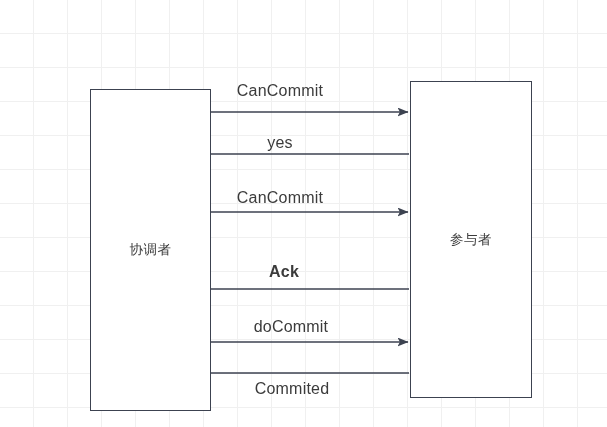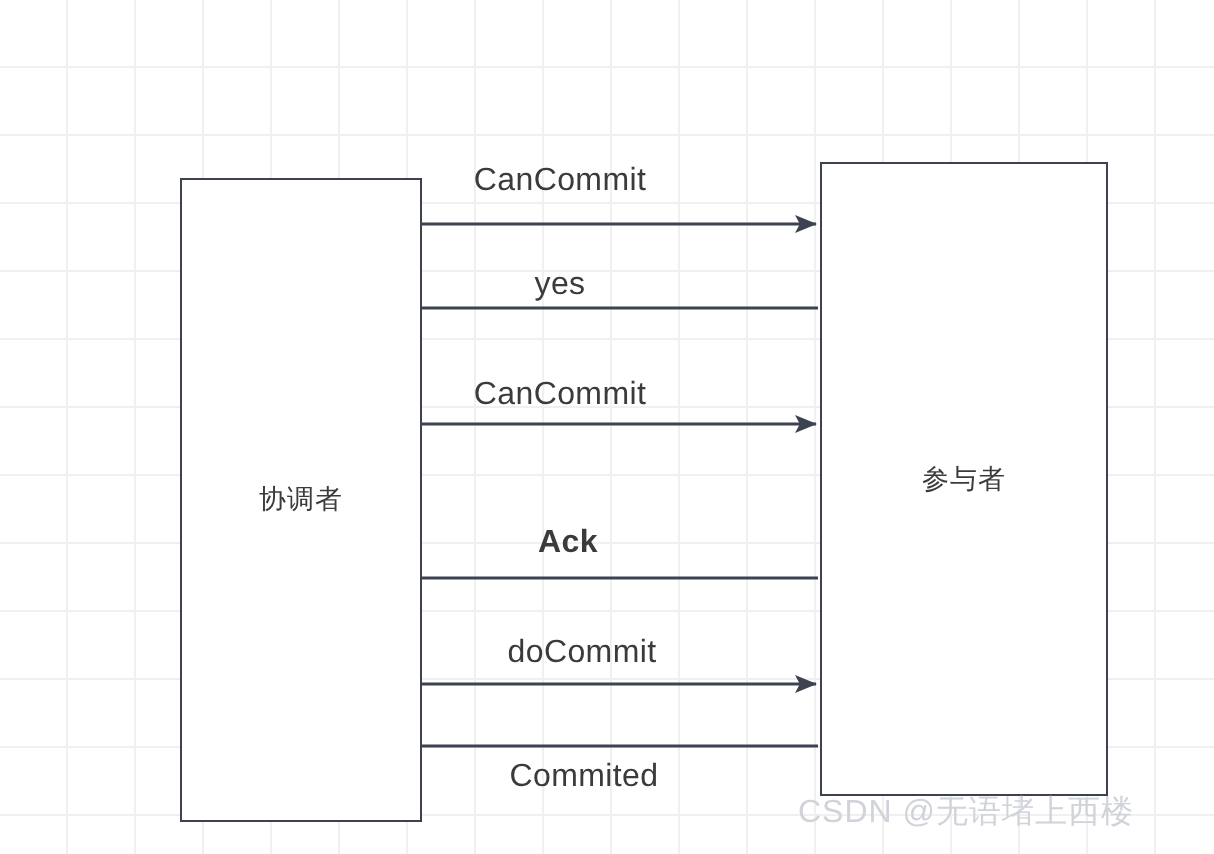--- a/index.html
+++ b/index.html
@@ -38,21 +38,21 @@
   #box-coordinator {
     left: 66px;
     top: 89px;
     width: 121px;
     height: 322px;
     margin-left: 24px;
   }
   #box-participant {
     left: 410px;
     top: 81px;
-    width: 144px;
+    width: 122px;
     height: 317px;
   }
   .msg-label {
     position: absolute;
     font-size: 16px;
     color: #3b3b3b;
     white-space: nowrap;
     transform: translateX(-50%);
     letter-spacing: 0.2px;
   }
@@ -115,15 +115,14 @@
   <div class="msg-label" style="left:280px; top:134px;text-align:right;">yes</div>
 
   <div class="msg-label" style="left:280px; top:189px;">CanCommit</div>
 
   <div class="msg-label" style="left:284px; top:263px;font-weight:bold;">Ack</div>
 
   <div class="msg-label" style="left:292px; top:380px;">Commited</div>
 
   <div class="msg-label" style="left:291px; top:318px;">doCommit</div>
 
-  <div class="watermark">CSDN @无语堵上西楼</div>
 
 </div>
 
 </body></html>

